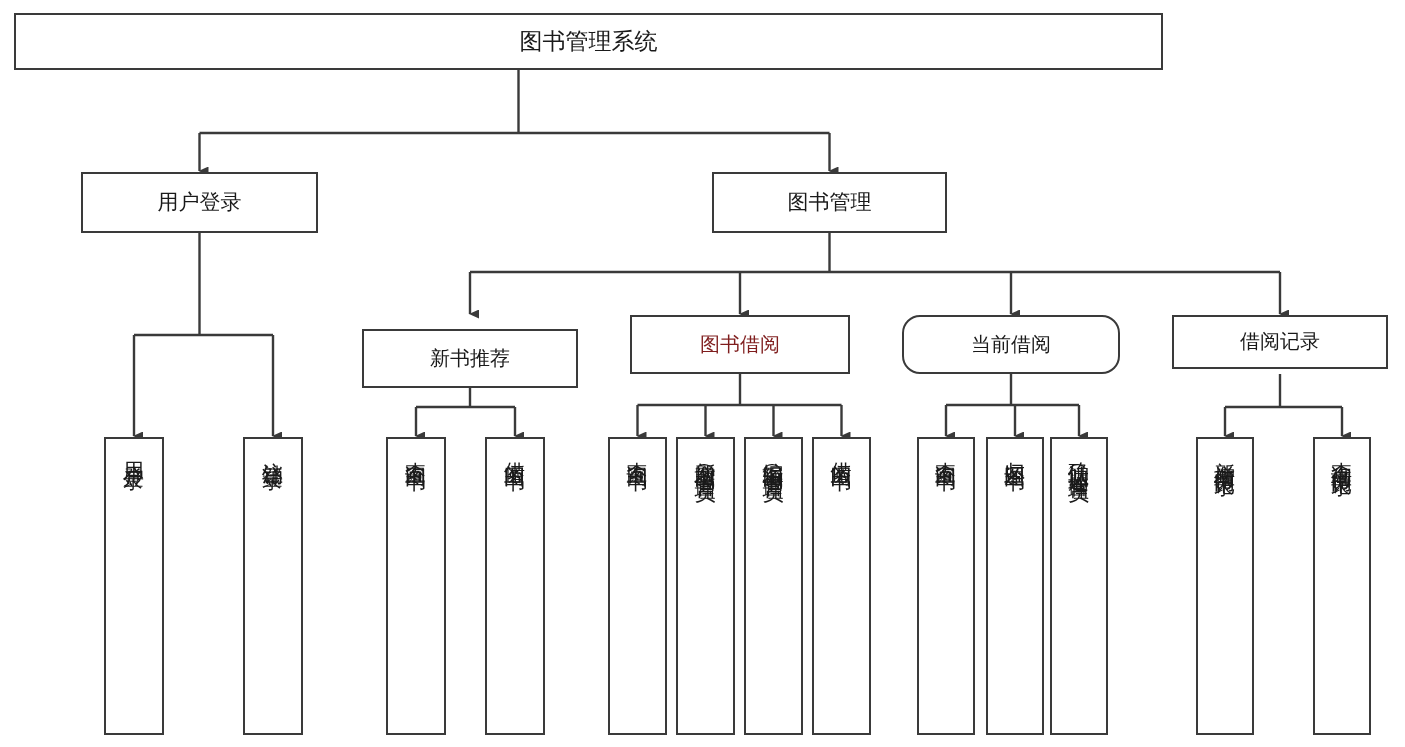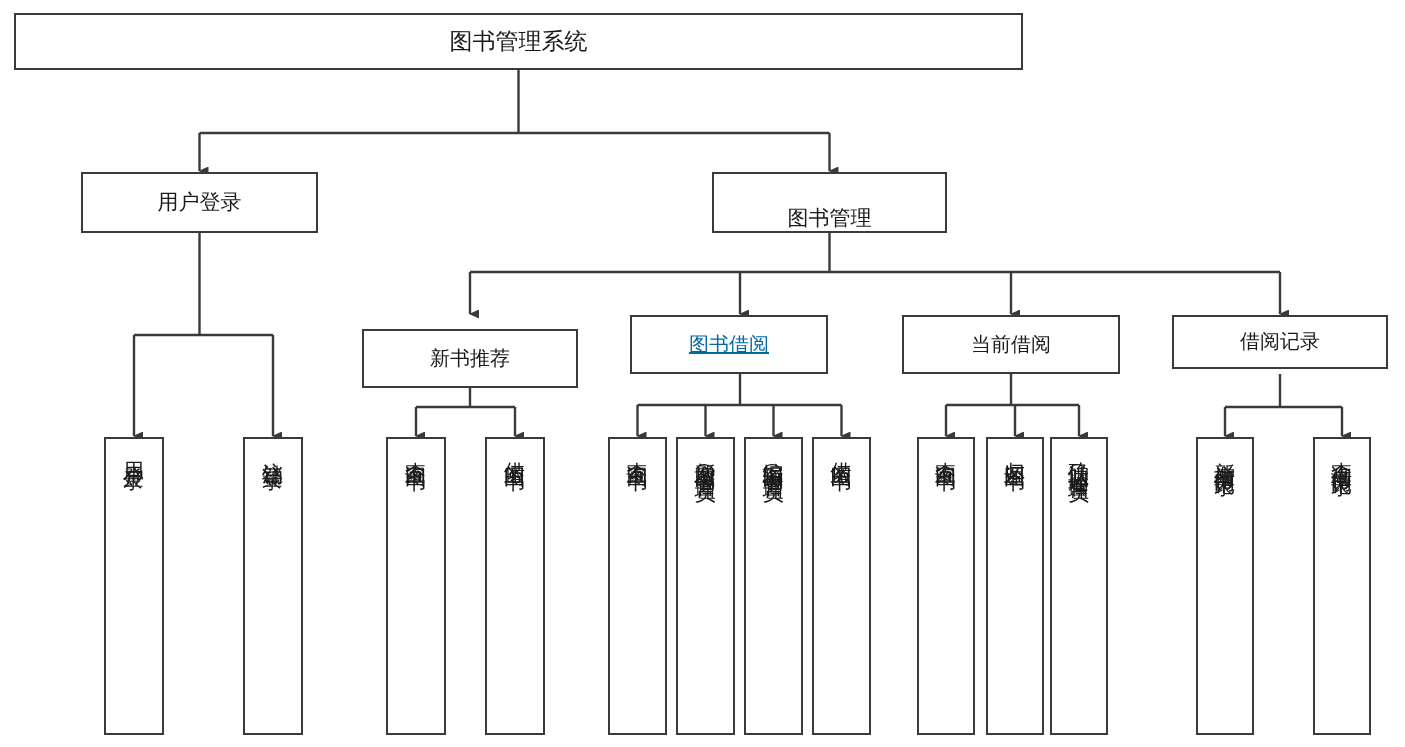--- a/index.html
+++ b/index.html
@@ -109,36 +109,36 @@
         <line x1="1015" y1="405" x2="1015" y2="436" stroke="#3a3a3a" stroke-width="2.4" marker-end="url(#arrowhead)"></line>
         <line x1="1079" y1="405" x2="1079" y2="436" stroke="#3a3a3a" stroke-width="2.4" marker-end="url(#arrowhead)"></line>
         <line x1="1280" y1="374" x2="1280" y2="407" stroke="#3a3a3a" stroke-width="2.4"></line>
         <line x1="1225" y1="407" x2="1342" y2="407" stroke="#3a3a3a" stroke-width="2.4"></line>
         <line x1="1225" y1="407" x2="1225" y2="436" stroke="#3a3a3a" stroke-width="2.4" marker-end="url(#arrowhead)"></line>
         <line x1="1342" y1="407" x2="1342" y2="436" stroke="#3a3a3a" stroke-width="2.4" marker-end="url(#arrowhead)"></line>
       </g>
   </svg>
 
   <div id="node-layer">
-      <div class="node level-0" style="left: 14px; top: 13px; width: 1009px; height: 57px; border-color: rgb(58, 58, 58); background: rgb(255, 255, 255); color: rgb(26, 26, 26);">
+      <div class="node level-0" style="left: 14px; top: 13px; width: 1149px; height: 57px; border-color: rgb(58, 58, 58); background: rgb(255, 255, 255); color: rgb(26, 26, 26);">
         <span class="node-label">图书管理系统</span>
       </div>
       <div class="node level-1" style="left: 81px; top: 172px; width: 237px; height: 61px; border-color: rgb(58, 58, 58); background: rgb(255, 255, 255); color: rgb(26, 26, 26);">
         <span class="node-label">用户登录</span>
       </div>
-      <div class="node level-1" style="left: 712px; top: 172px; width: 235px; height: 61px; border-color: rgb(58, 58, 58); background: rgb(255, 255, 255); color: rgb(26, 26, 26); align-items: flex-end;">
+      <div class="node level-1" style="left: 712px; top: 172px; width: 235px; height: 61px; border-color: rgb(58, 58, 58); background: rgb(255, 255, 255); color: rgb(26, 26, 26);">
         <span class="node-label">图书管理</span>
       </div>
       <div class="node level-2" style="left: 362px; top: 315px; width: 216px; height: 59px; border-color: rgb(58, 58, 58); background: rgb(255, 255, 255); color: rgb(26, 26, 26); margin-top: 14px;">
         <span class="node-label">新书推荐</span>
       </div>
-      <div class="node level-2" style="left: 630px; top: 315px; width: 198px; height: 59px; border-color: rgb(58, 58, 58); background: rgb(255, 255, 255); color: #0369a1; text-decoration: underline;">
+      <div class="node level-2" style="left: 630px; top: 315px; width: 220px; height: 59px; border-color: rgb(58, 58, 58); background: rgb(255, 255, 255); color: #7f1d1d;">
         <span class="node-label">图书借阅</span>
       </div>
-      <div class="node level-2" style="left: 902px; top: 315px; width: 218px; height: 59px; border-color: rgb(58, 58, 58); background: rgb(255, 255, 255); color: rgb(26, 26, 26);">
+      <div class="node level-2" style="left: 902px; top: 315px; width: 218px; height: 59px; border-color: rgb(58, 58, 58); background: rgb(255, 255, 255); color: rgb(26, 26, 26); border-radius: 18px;">
         <span class="node-label">当前借阅</span>
       </div>
       <div class="node level-2" style="left: 1172px; top: 315px; width: 216px; height: 54px; border-color: rgb(58, 58, 58); background: rgb(255, 255, 255); color: rgb(26, 26, 26);">
         <span class="node-label">借阅记录</span>
       </div>
       <div class="node level-3 leaf" style="left: 104px; top: 437px; width: 60px; height: 298px; border-color: rgb(58, 58, 58); background: rgb(255, 255, 255); color: rgb(26, 26, 26);">
         <span class="node-label">用户登录</span>
       </div>
       <div class="node level-3 leaf" style="left: 243px; top: 437px; width: 60px; height: 298px; border-color: rgb(58, 58, 58); background: rgb(255, 255, 255); color: rgb(26, 26, 26);">
         <span class="node-label">注销登录</span>

